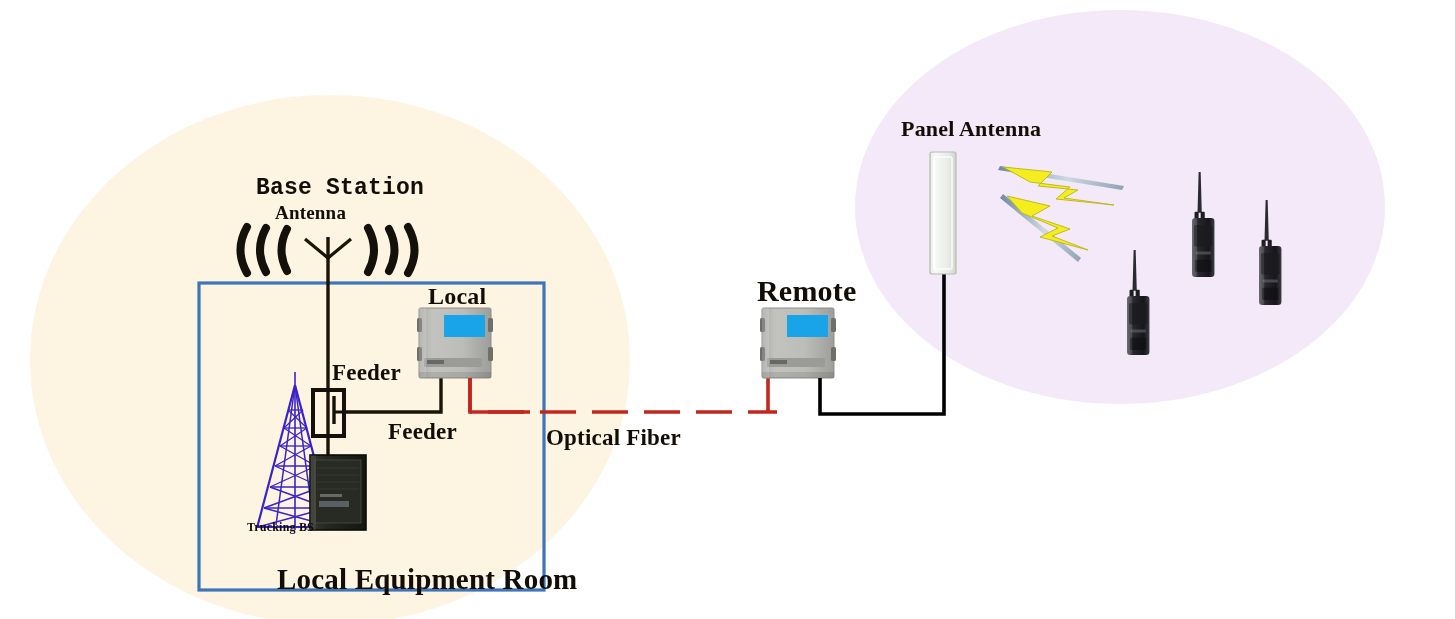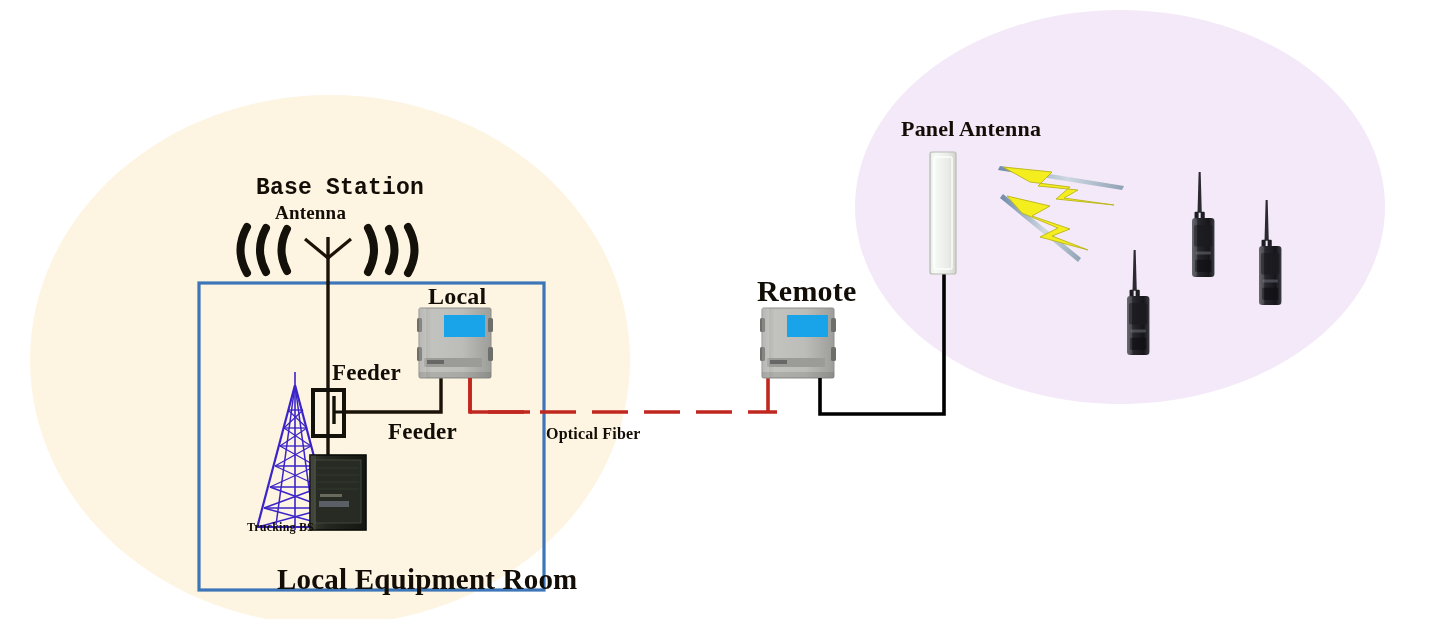--- a/index.html
+++ b/index.html
@@ -17,21 +17,21 @@
     color:#120d06;
     white-space:nowrap;
     letter-spacing:0.2px;
     -webkit-font-smoothing:antialiased;
   }
   .lbl-bsa1{left:256px;top:175px;font-size:23px;font-family:Liberation Mono, monospace;}
   .lbl-bsa2{left:275px;top:202px;font-size:19px;}
   .lbl-local{left:428px;top:283px;font-size:24px;}
   .lbl-coupler{left:332px;top:360px;font-size:23px;}
   .lbl-feeder{left:388px;top:419px;font-size:23px;}
-  .lbl-optical{left:546px;top:425px;font-size:16px;}
+  .lbl-optical{left:546px;top:425px;font-size:23px;}
   .lbl-remote{left:757px;top:274px;font-size:30px;}
   .lbl-panel{left:901px;top:116px;font-size:22px;}
   .lbl-trucking{left:247px;top:520px;font-size:12px;}
   .lbl-room{left:277px;top:563px;font-size:29px;}
 </style>
 </head>
 <body>
 
 <div id="stage">
 

